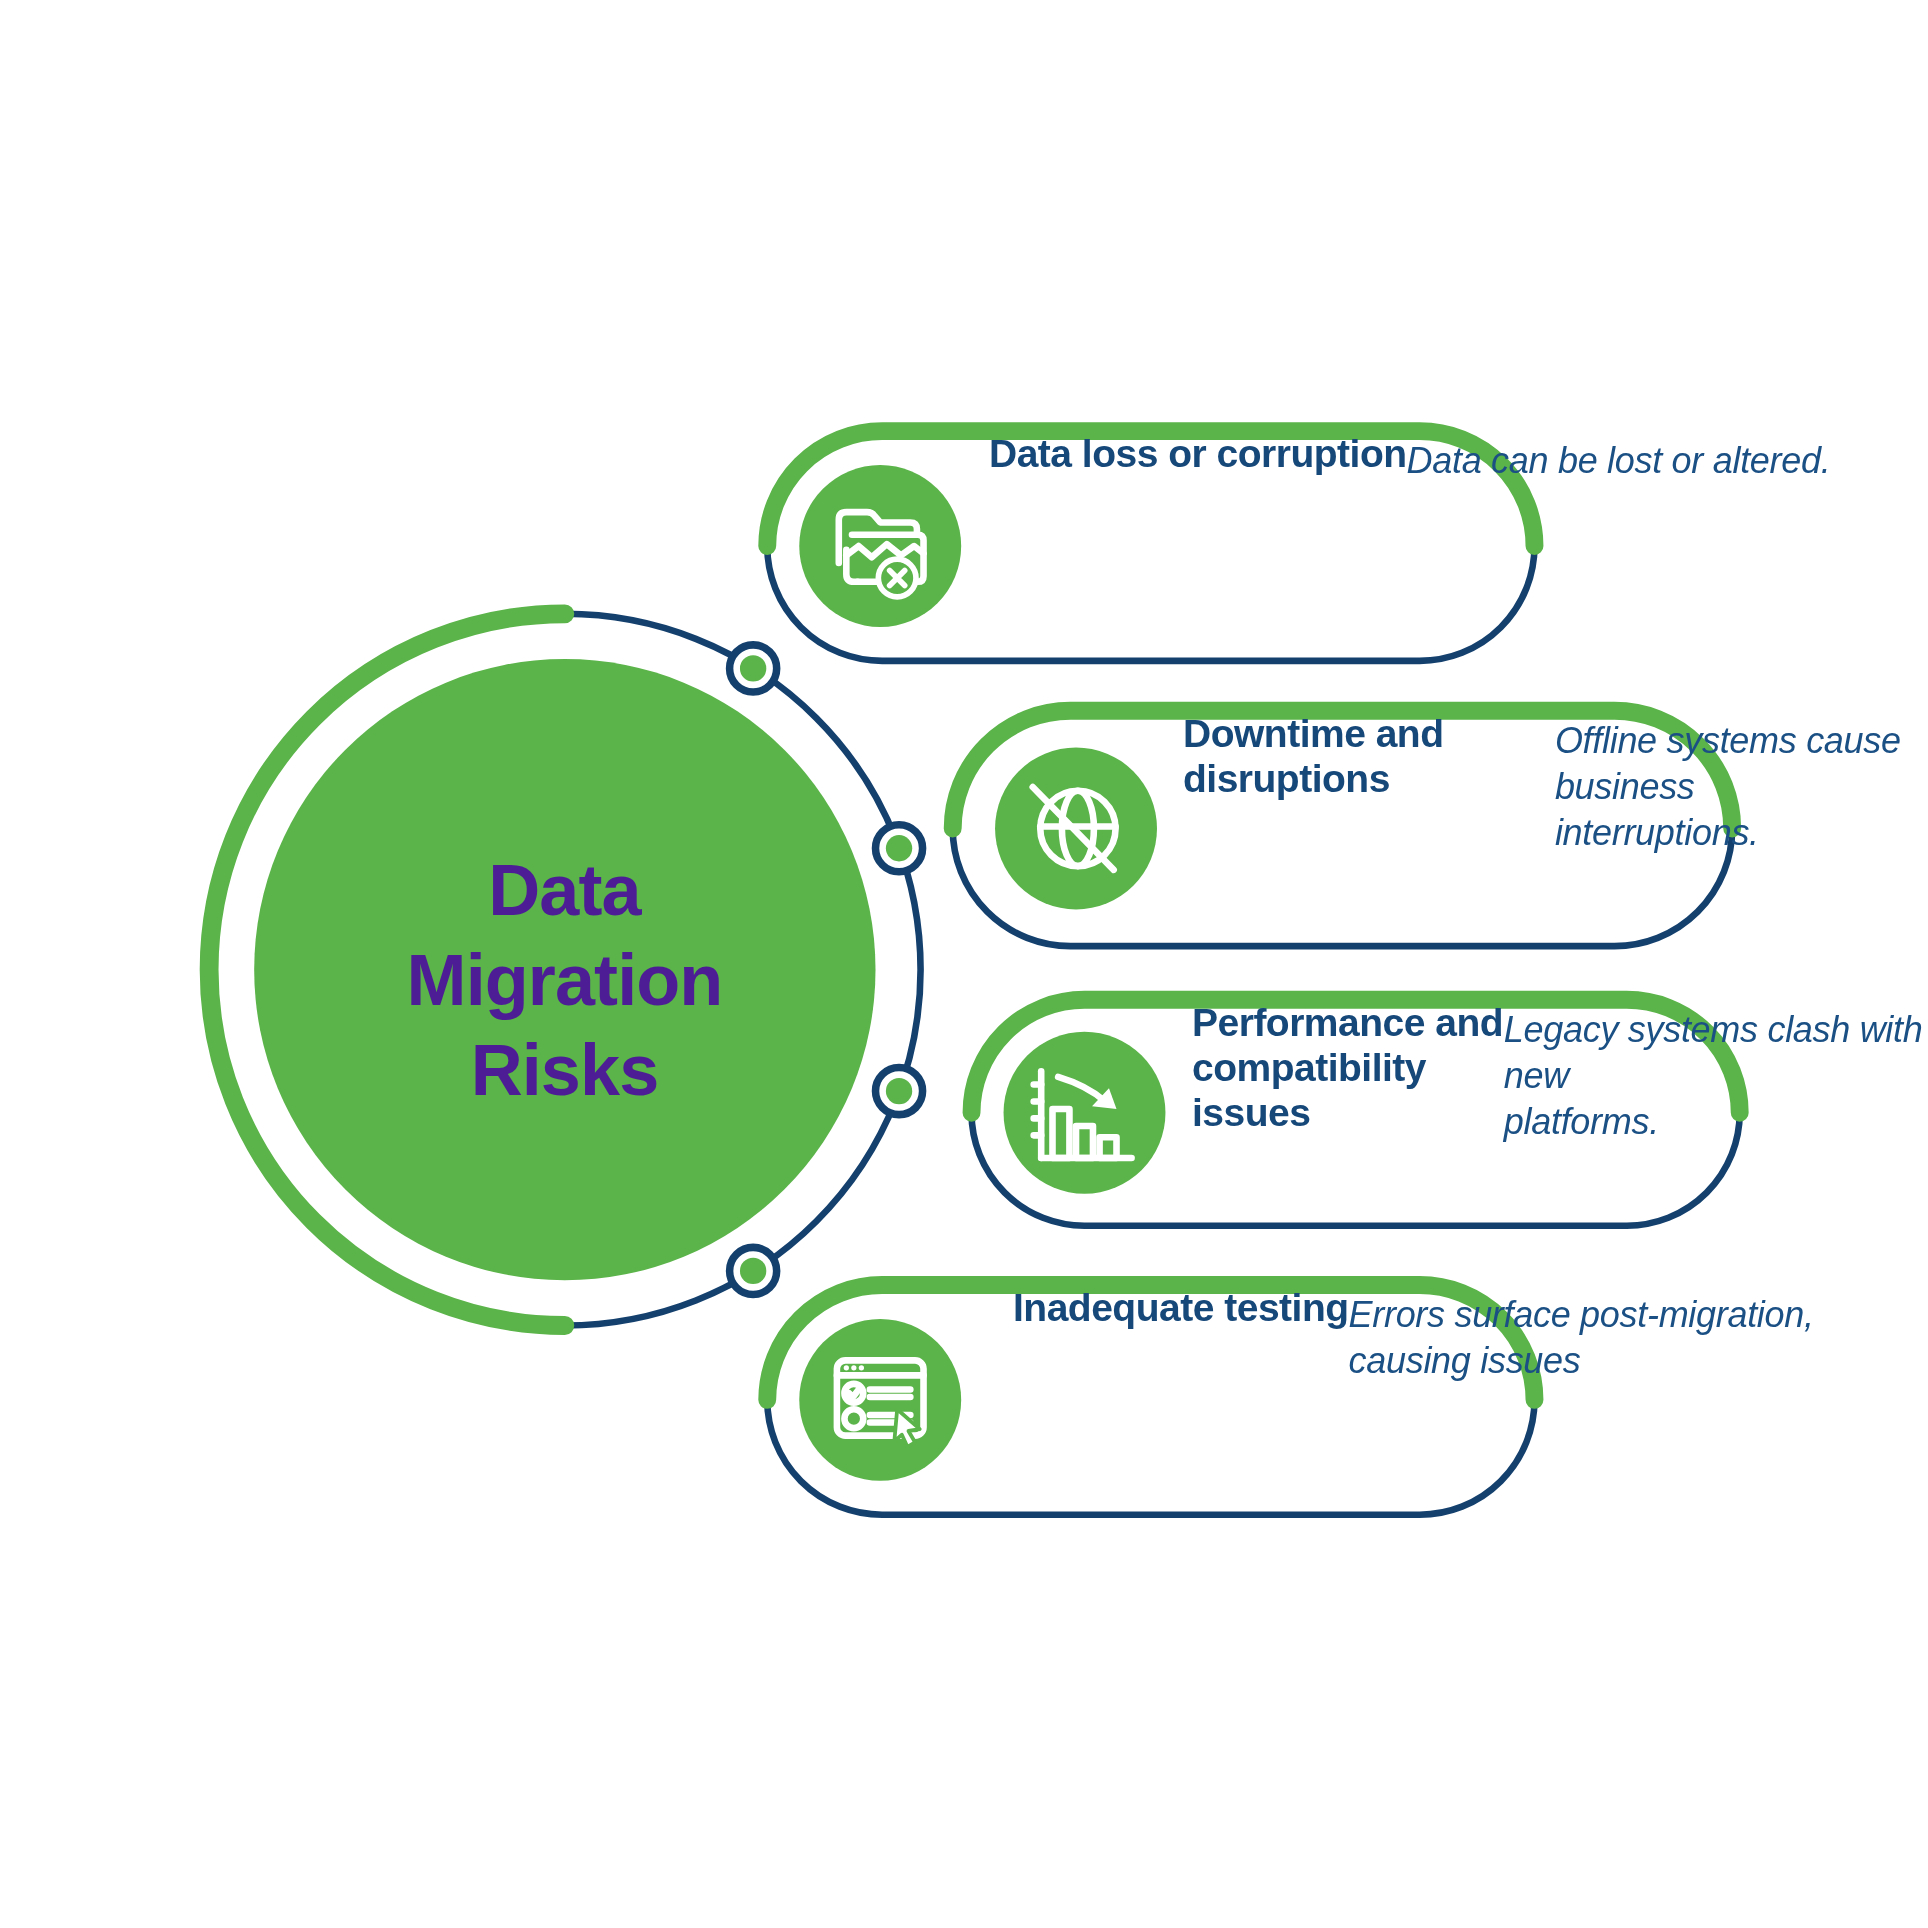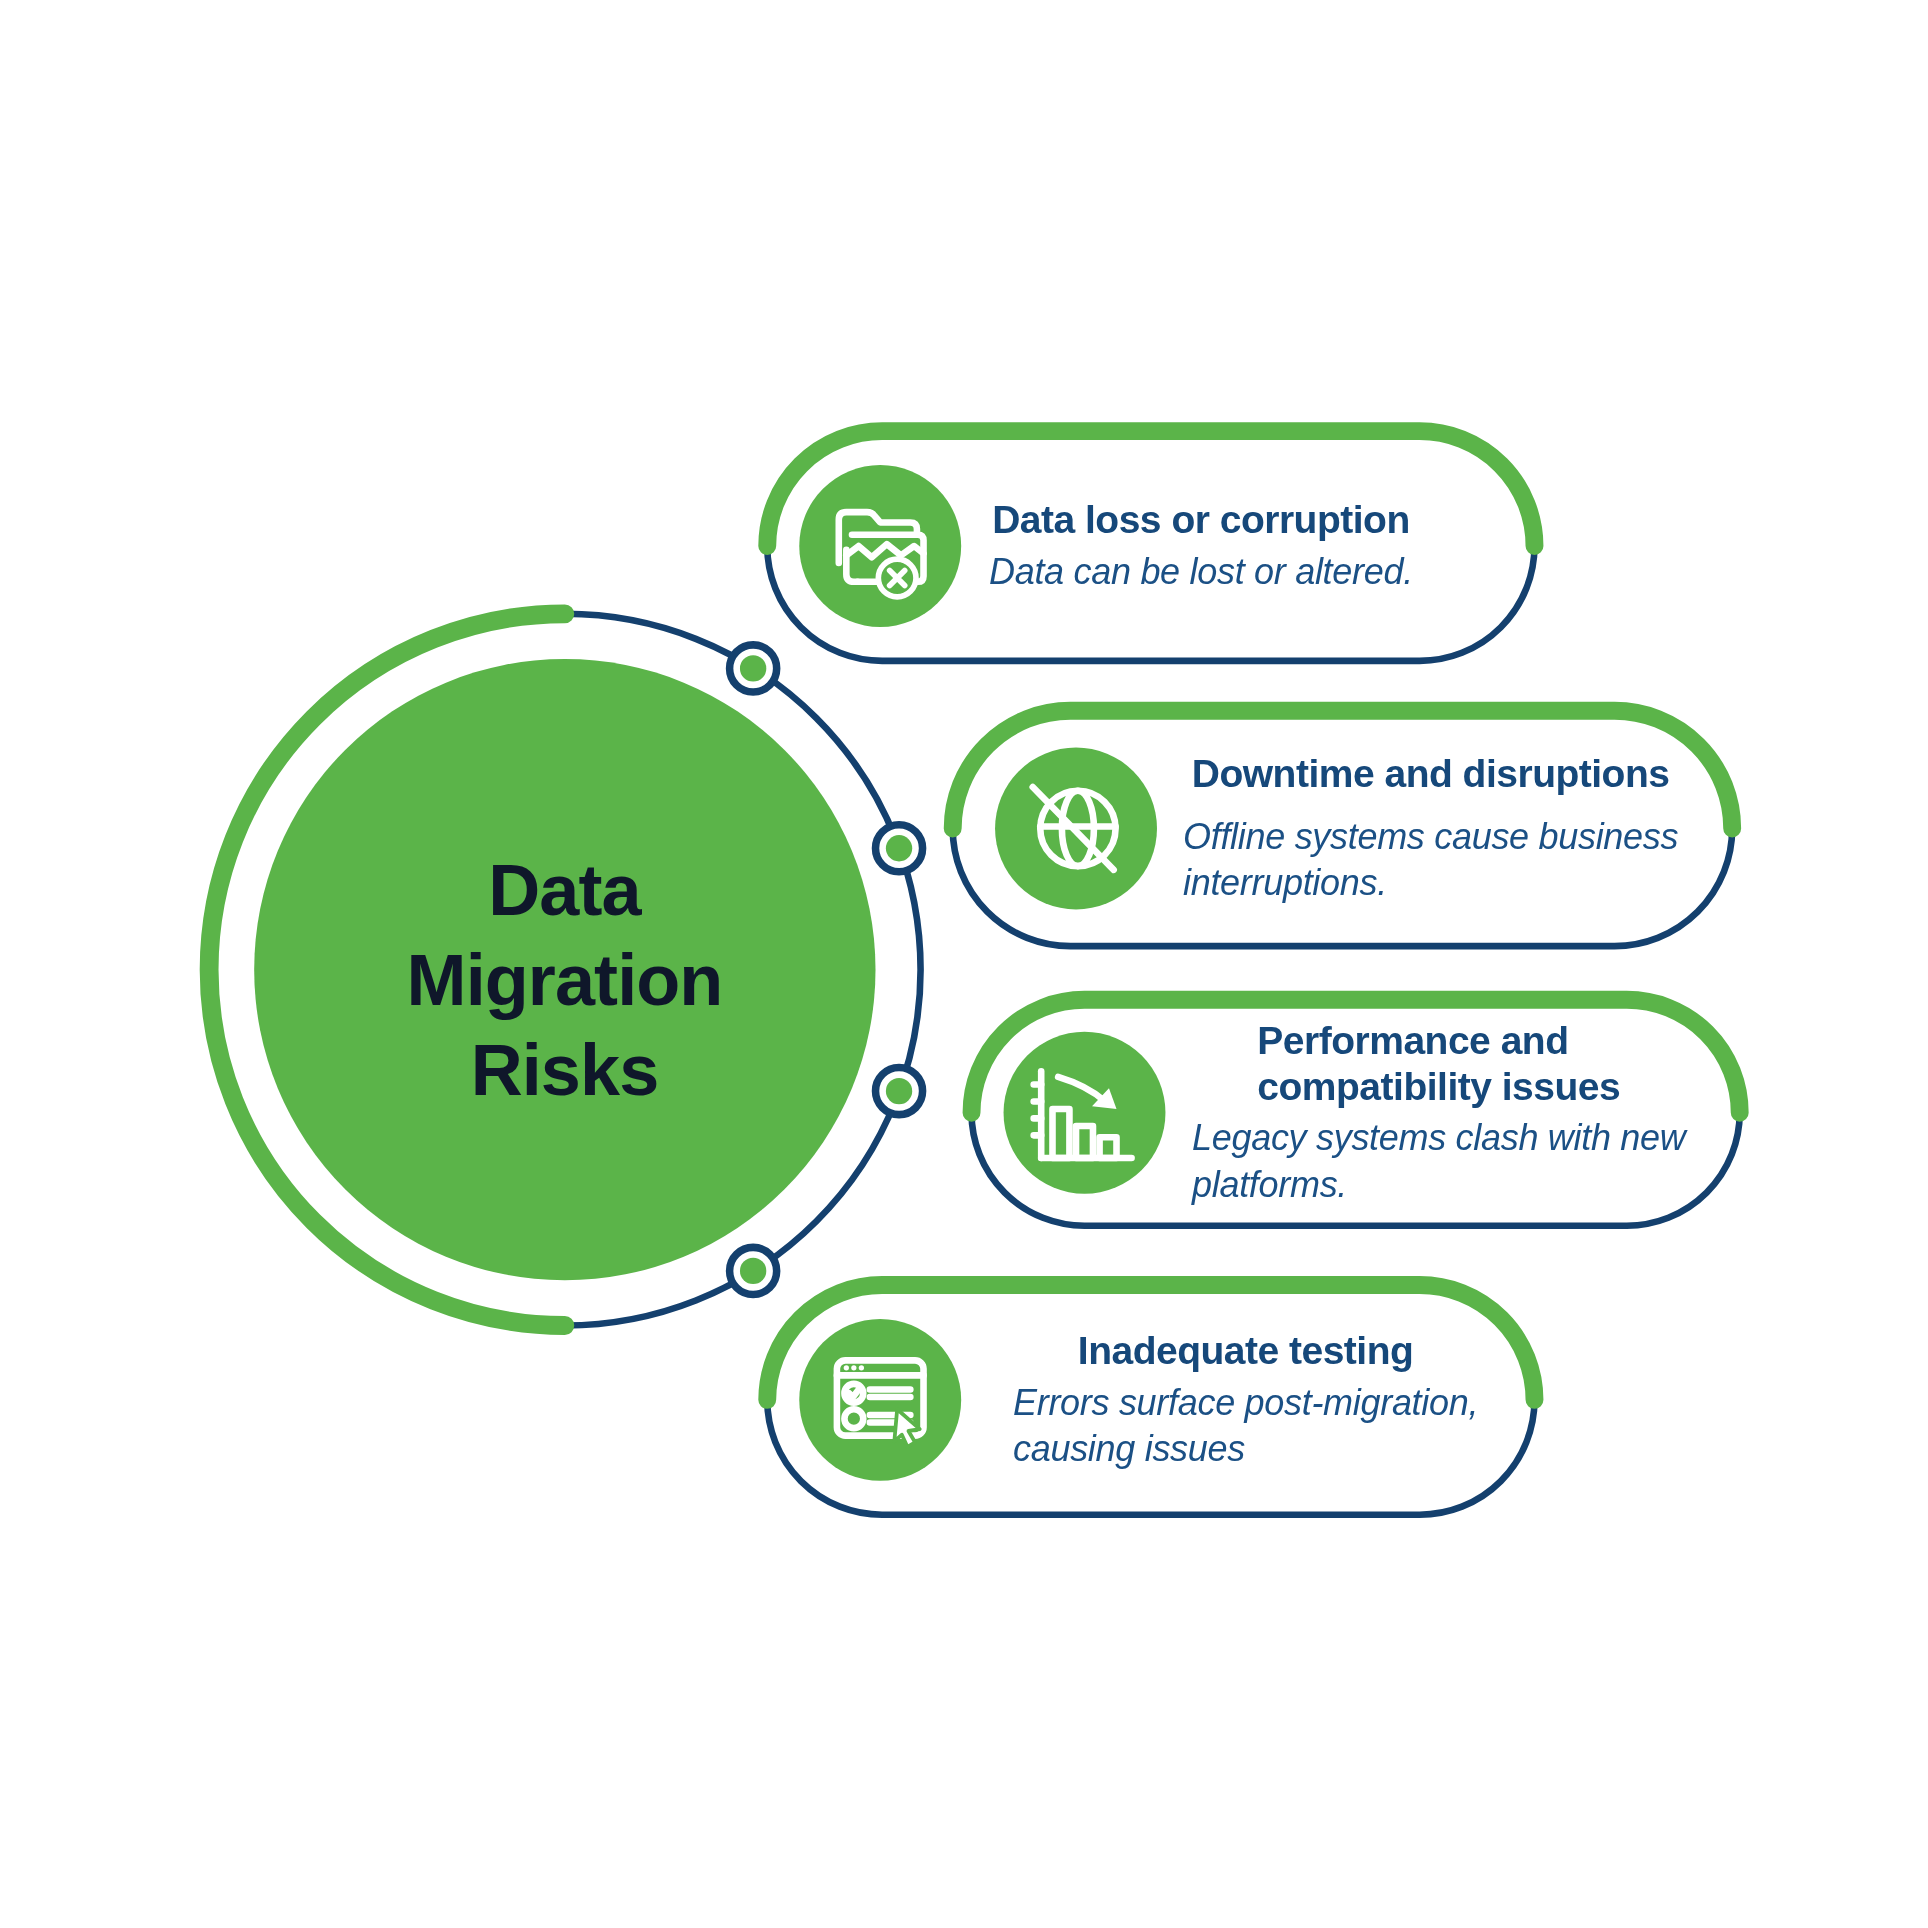--- a/index.html
+++ b/index.html
@@ -22,28 +22,27 @@
   .ring-navy  { fill: none; stroke-width: 7; }
   .pill       { stroke-width: 7; }
   .pill-top   { fill: none; stroke-width: 19; stroke-linecap: round; }
   .dot-outer  { stroke-width: 8; }
   .icon-stroke { fill: none; stroke: #ffffff; stroke-width: 7;
                  stroke-linecap: round; stroke-linejoin: round; }
 
   .center-title {
     position: absolute; left: 282px; top: 844px; width: 565px; height: 271px;
     display: flex; align-items: center; justify-content: center;
-    text-align: center; color: #0f172a;
+    text-align: center; color: #4c1d95;
     font-size: 72px; font-weight: 700; line-height: 90px;
     letter-spacing: -0.9px; white-space: pre-line;
   }
   .card-text {
-    position: absolute; display: flex; flex-direction: column;
+    position: absolute; display: flex; flex-direction: row;
     justify-content: center;
-    align-items: center;
   }
   .card-title {
     font-size: 39px; font-weight: 700; color: var(--title);
     line-height: 1.16; letter-spacing: -0.5px; white-space: pre-line;
   }
   .card-desc {
     font-size: 36px; font-weight: 400; color: var(--desc);
     line-height: 1.28; letter-spacing: -0.3px; white-space: pre-line;
     margin-top: 6.6px;
     font-style: italic;

